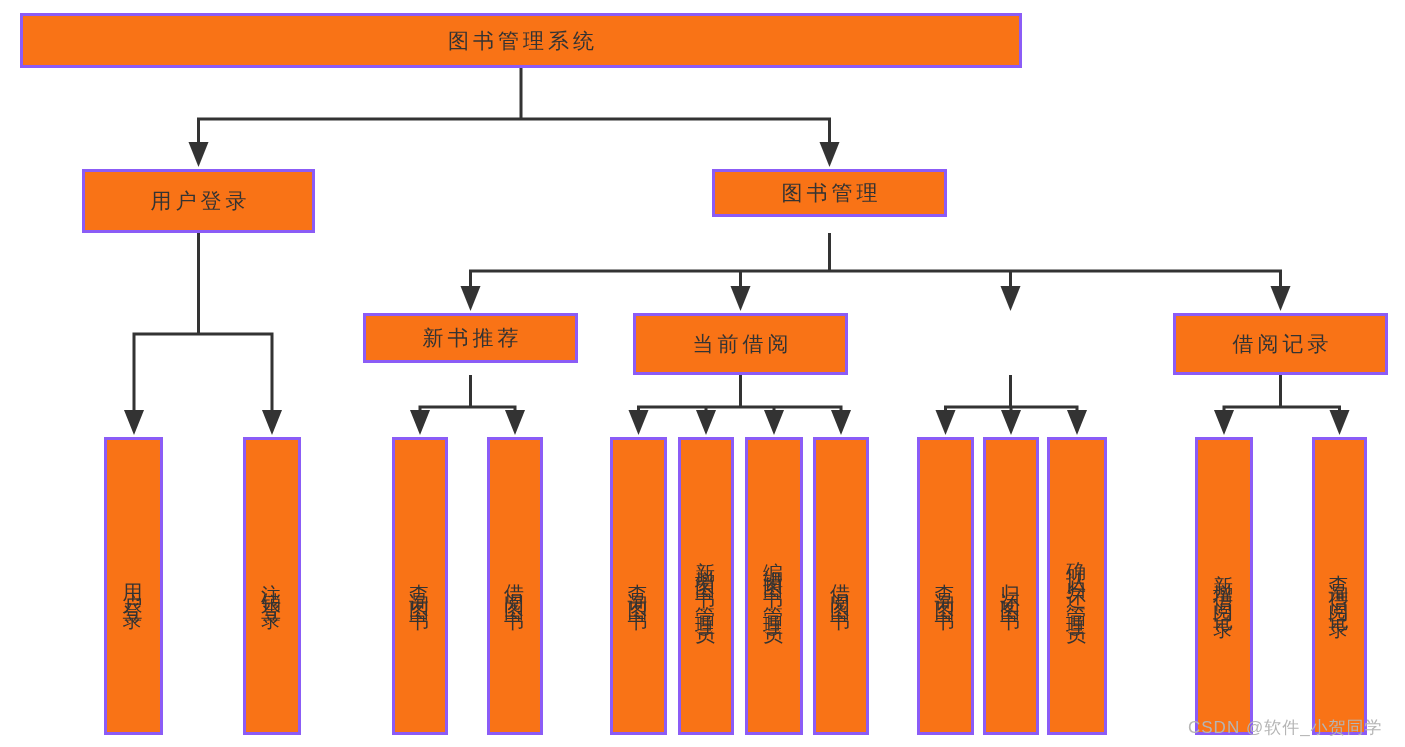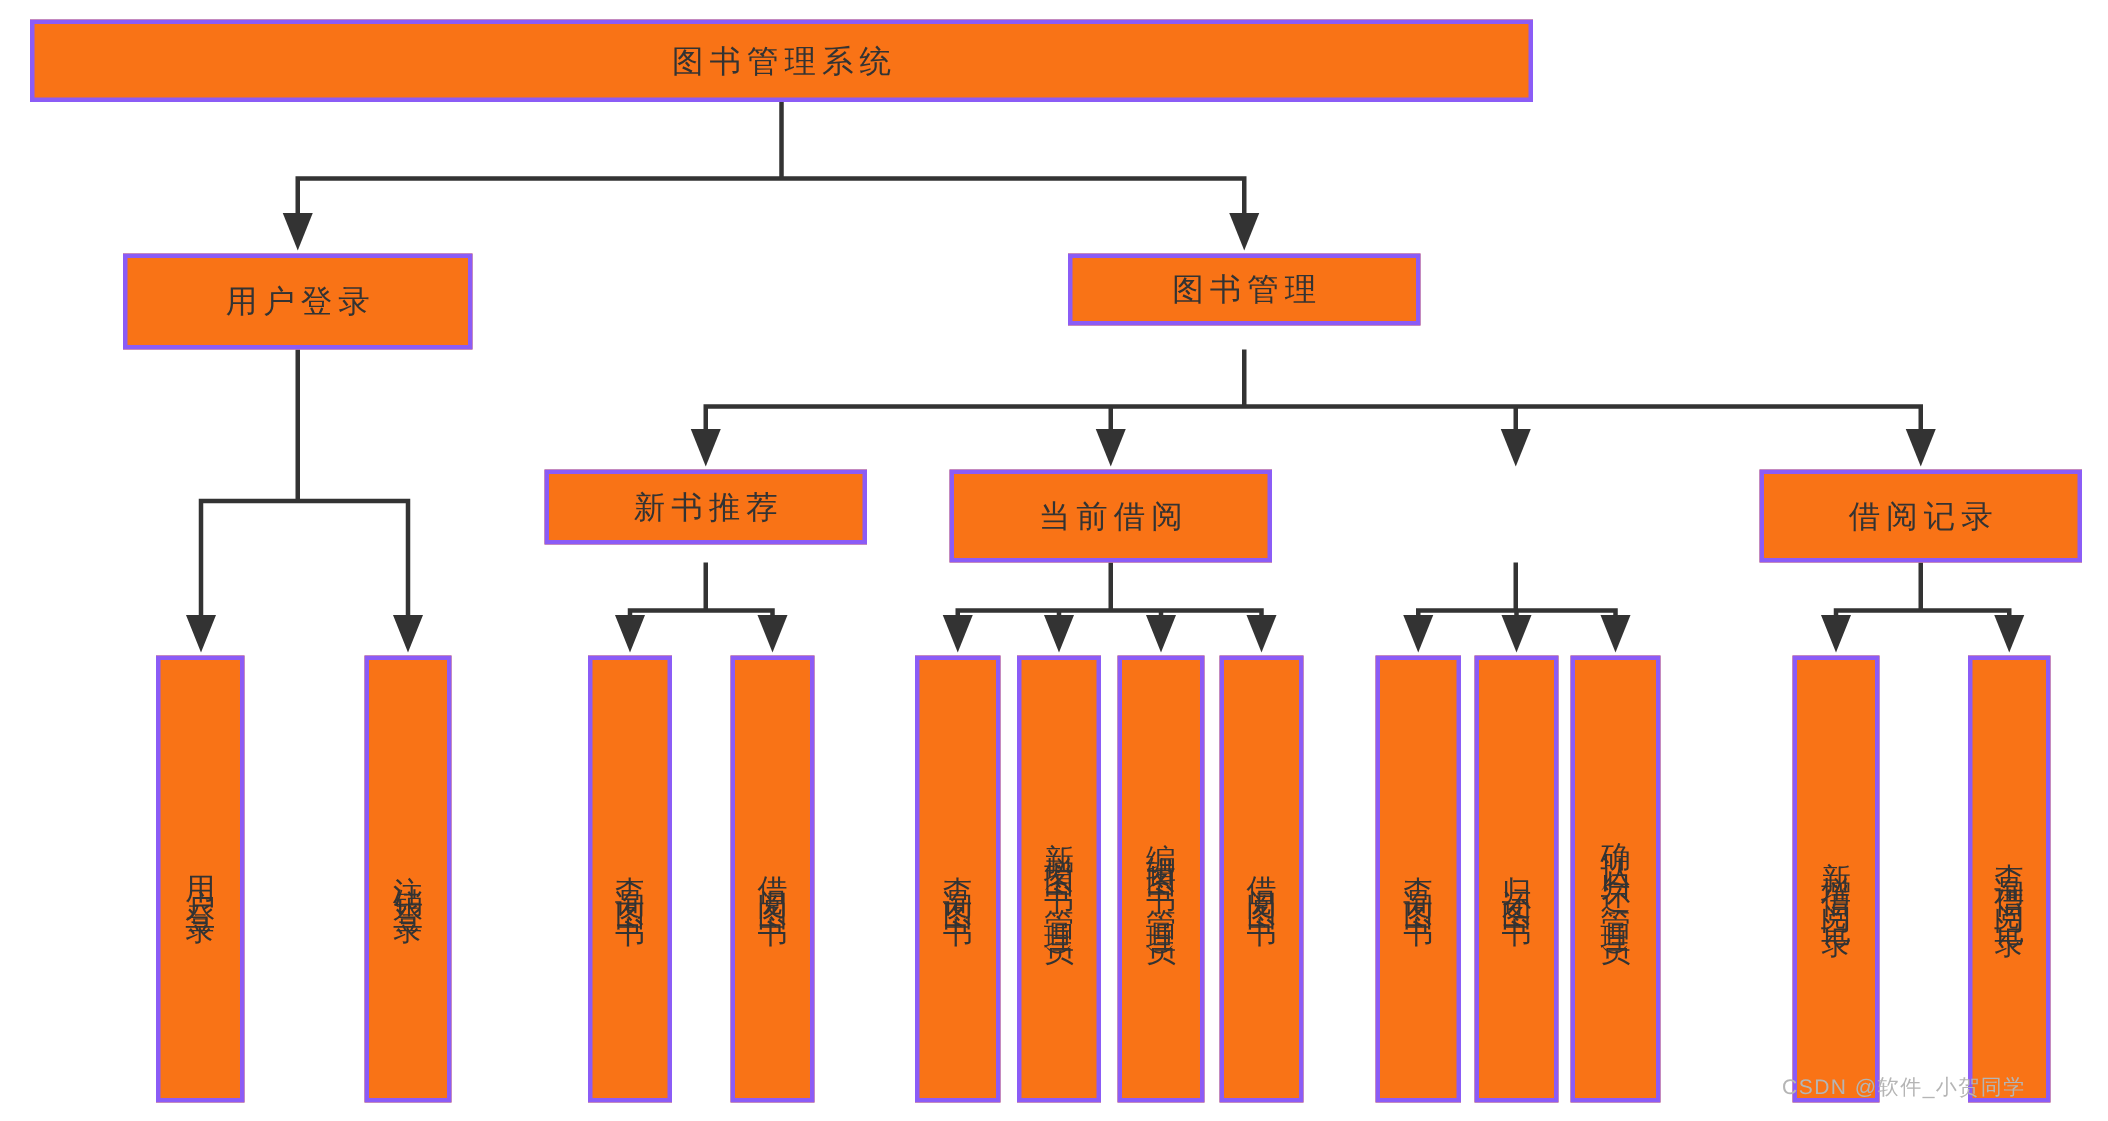--- a/index.html
+++ b/index.html
@@ -16,21 +16,21 @@
   .h-label {
     font-size:21px; letter-spacing:4px; text-indent:4px;
     white-space:nowrap; color:#333333;
   }
   .v-label {
     writing-mode:vertical-rl; text-orientation:mixed;
     font-size:20px; letter-spacing:9px; color:#333333; white-space:nowrap;
   }
   .watermark {
     position:absolute; left:1188px; top:716px; z-index:5;
-    font-size:14px; letter-spacing:1px; color:#b5b5b5; white-space:nowrap;
+    font-size:17px; letter-spacing:1px; color:#b5b5b5; white-space:nowrap;
   }
 </style>
 </head>
 <body>
 
 <div class="stage">
 
   <svg class="wires" width="1405" height="747" viewBox="0 0 1405 747">
 
     <g stroke="#333333" stroke-width="3" fill="none">

